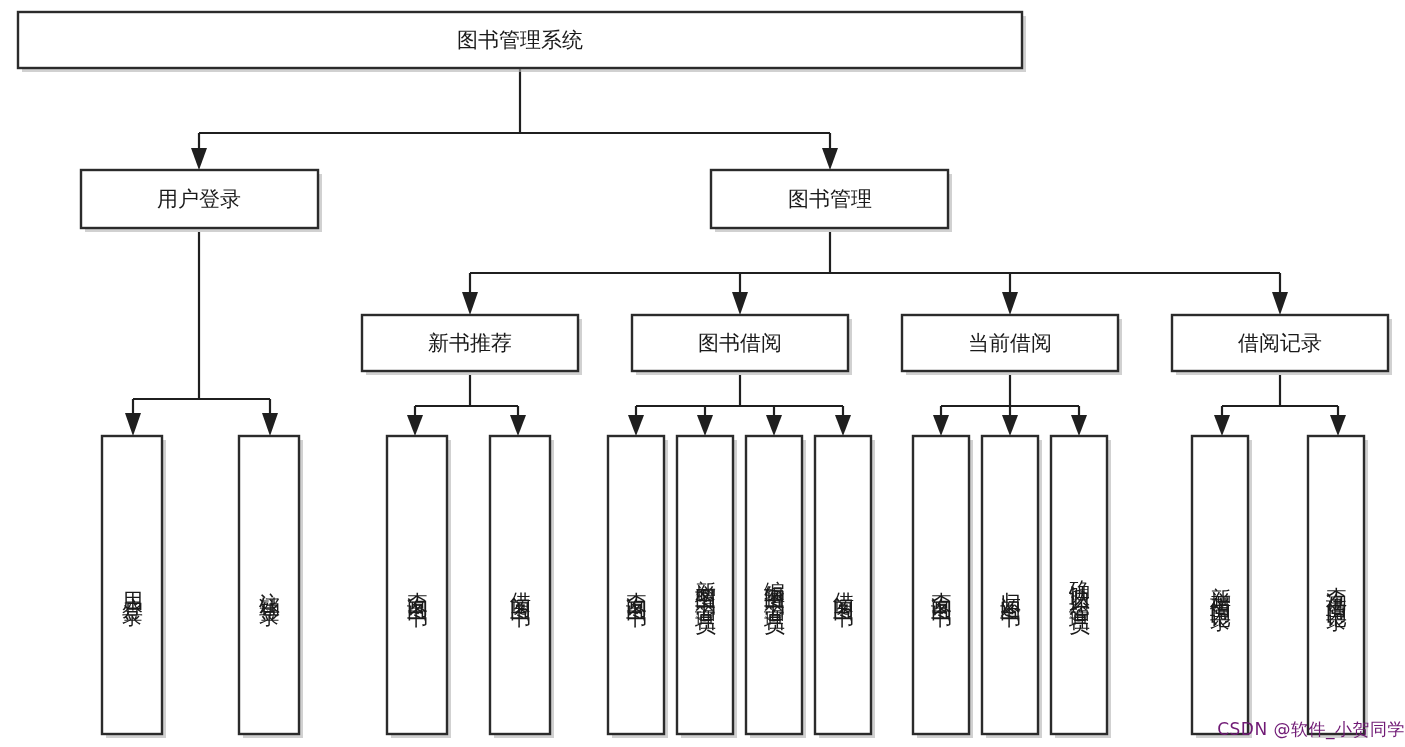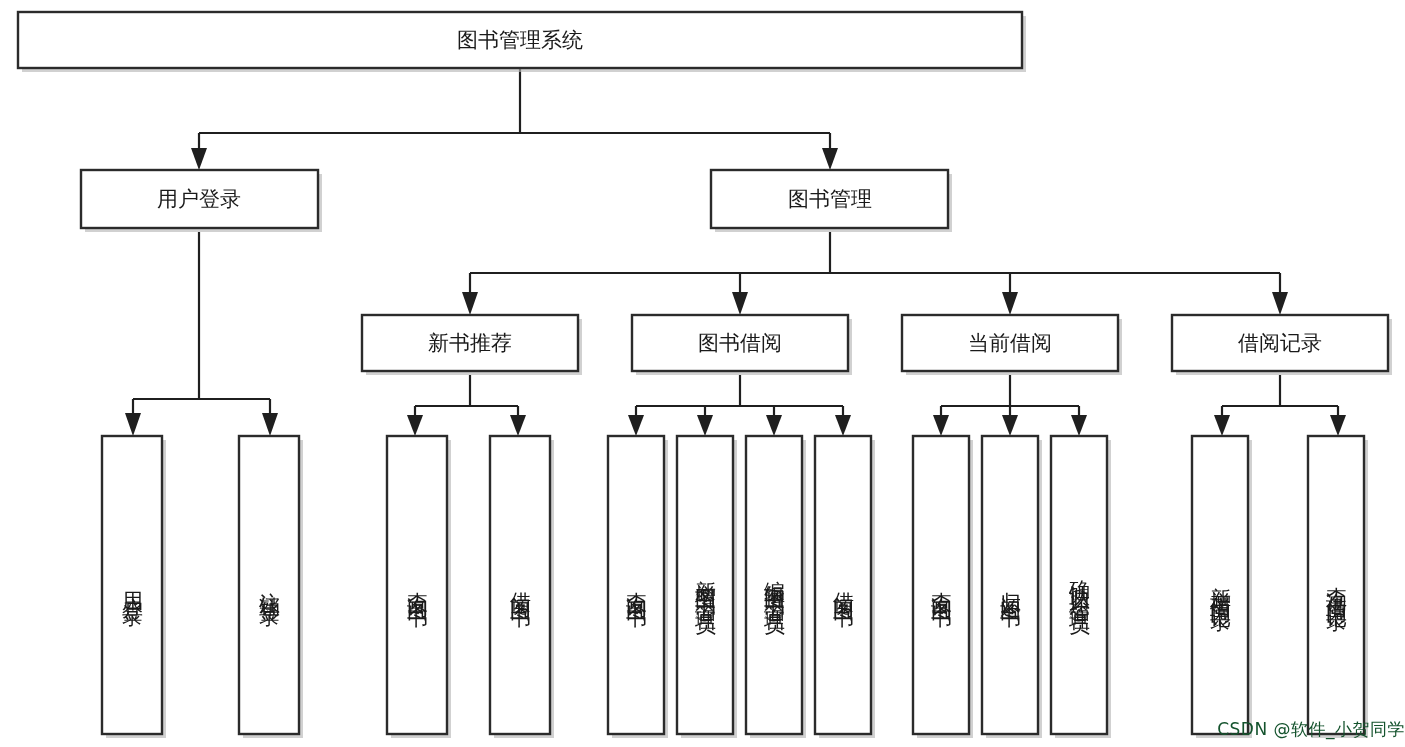--- a/index.html
+++ b/index.html
@@ -65,21 +65,21 @@
     justify-content: center;
     white-space: nowrap;
     pointer-events: none;
   }
   .watermark {
     position: absolute;
     right: 8px;
     bottom: 6px;
     font-family: "DejaVu Sans", "Liberation Sans", sans-serif;
     font-size: 17px;
-    color: #14532d;
+    color: #701a75;
     letter-spacing: 0.5px;
     white-space: nowrap;
     margin-top: 46px;
   }
 </style>
 </head>
 <body>
 
 <div id="diagram-root">
 

